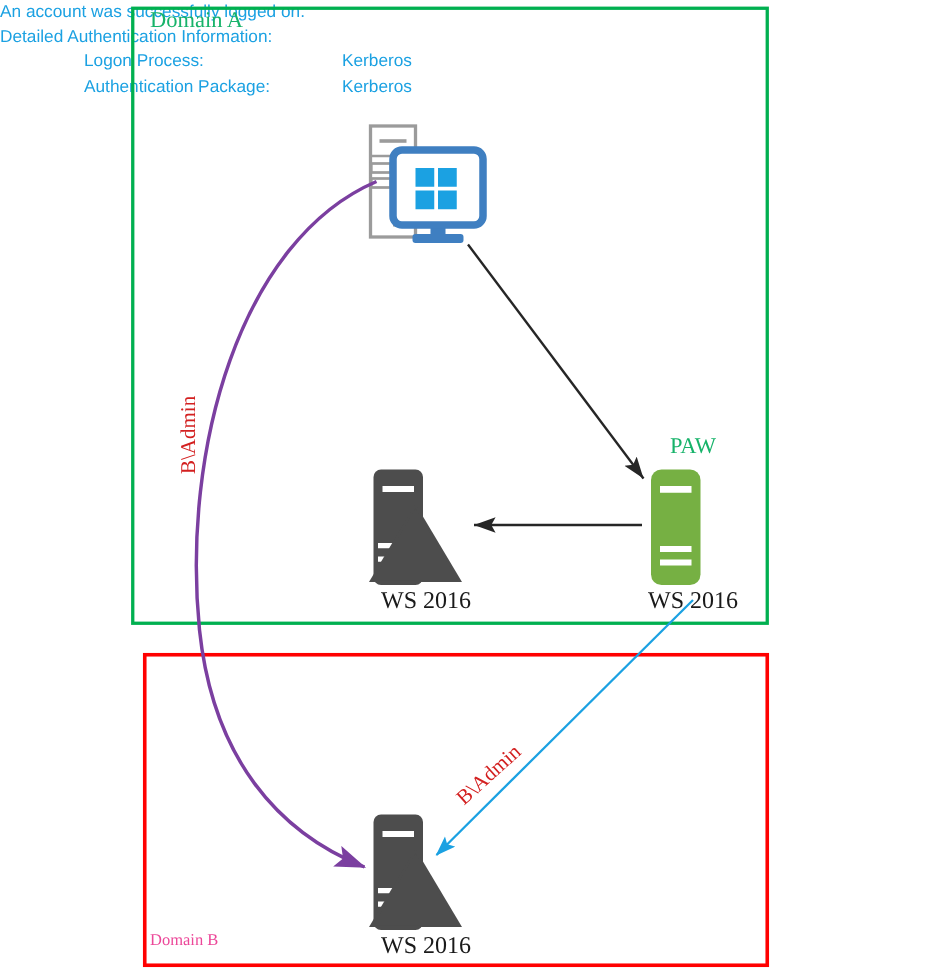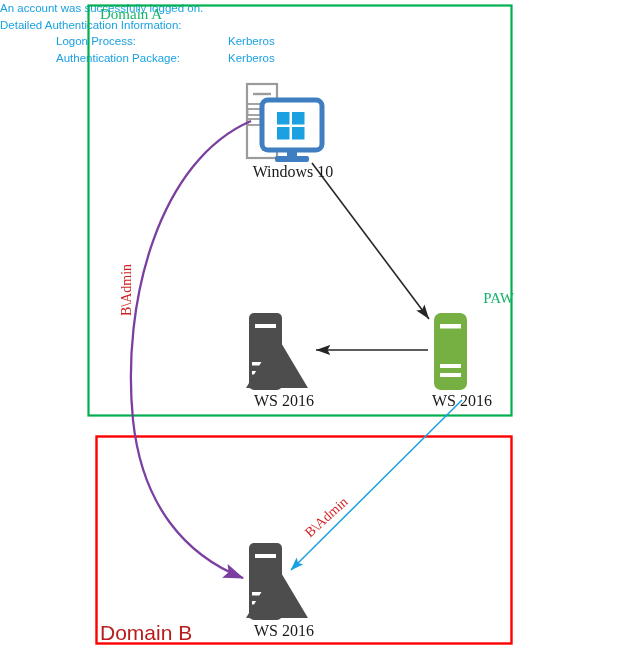--- a/index.html
+++ b/index.html
@@ -31,41 +31,41 @@
   .domain-title-a {
     left: 100px;
     top: 6px;
     font-family: "Liberation Serif", serif;
     font-size: 15px;
     color: #17b36a;
   }
   .domain-title-b {
     left: 100px;
     top: 621px;
-    font-family: Liberation Sans, sans-serif;
-    font-size: 21px;
-    color: #b91c1c;
+    font-family: Liberation Serif, serif;
+    font-size: 11px;
+    color: #ec4899;
   }
   
   .node-label {
     font-family: "Liberation Serif", serif;
     font-size: 16px;
     color: #1a1a1a;
     text-align: center;
   }
   .node-label-win10 { left: 241px; top: 163px; width: 104px; }
   .node-label-ws-a  { left: 232px; top: 392px; width: 104px; }
   .node-label-ws-paw{ left: 410px; top: 392px; width: 104px; }
   .node-label-ws-b  { left: 232px; top: 622px; width: 104px; }
 
   .paw-tag {
     left: 410px;
     top: 290px;
     width: 104px;
-    text-align: right;
+    text-align: center;
     font-family: "Liberation Serif", serif;
     font-size: 15px;
     color: #17b36a;
   }
 
   
   .ntlm-note {
     left: 5px;
     top: 196px;
     width: 160px;
@@ -186,21 +186,20 @@
 
     <path d="M251,121 C160,160 121,300 133,420 C142,505 185,555 243,578" fill="none" stroke="#7b3fa0" stroke-width="2.3" marker-end="url(#arrowPurple)"></path>
 
     <line x1="462" y1="400" x2="291" y2="570" stroke="#1ba1e2" stroke-width="1.5" marker-end="url(#arrowBlue)"></line>
   </svg>
 
   <div class="lbl domain-title-a">Domain A</div>
 
   <div class="lbl domain-title-b">Domain B</div>
 
-  <div class="lbl node-label node-label-win10">Windows 10</div>
 
   <div class="lbl node-label node-label-ws-a">WS 2016</div>
 
   <div class="lbl paw-tag">PAW</div>
 
   <div class="lbl node-label node-label-ws-paw">WS 2016</div>
 
   <div class="lbl node-label node-label-ws-b">WS 2016</div>
 
 

